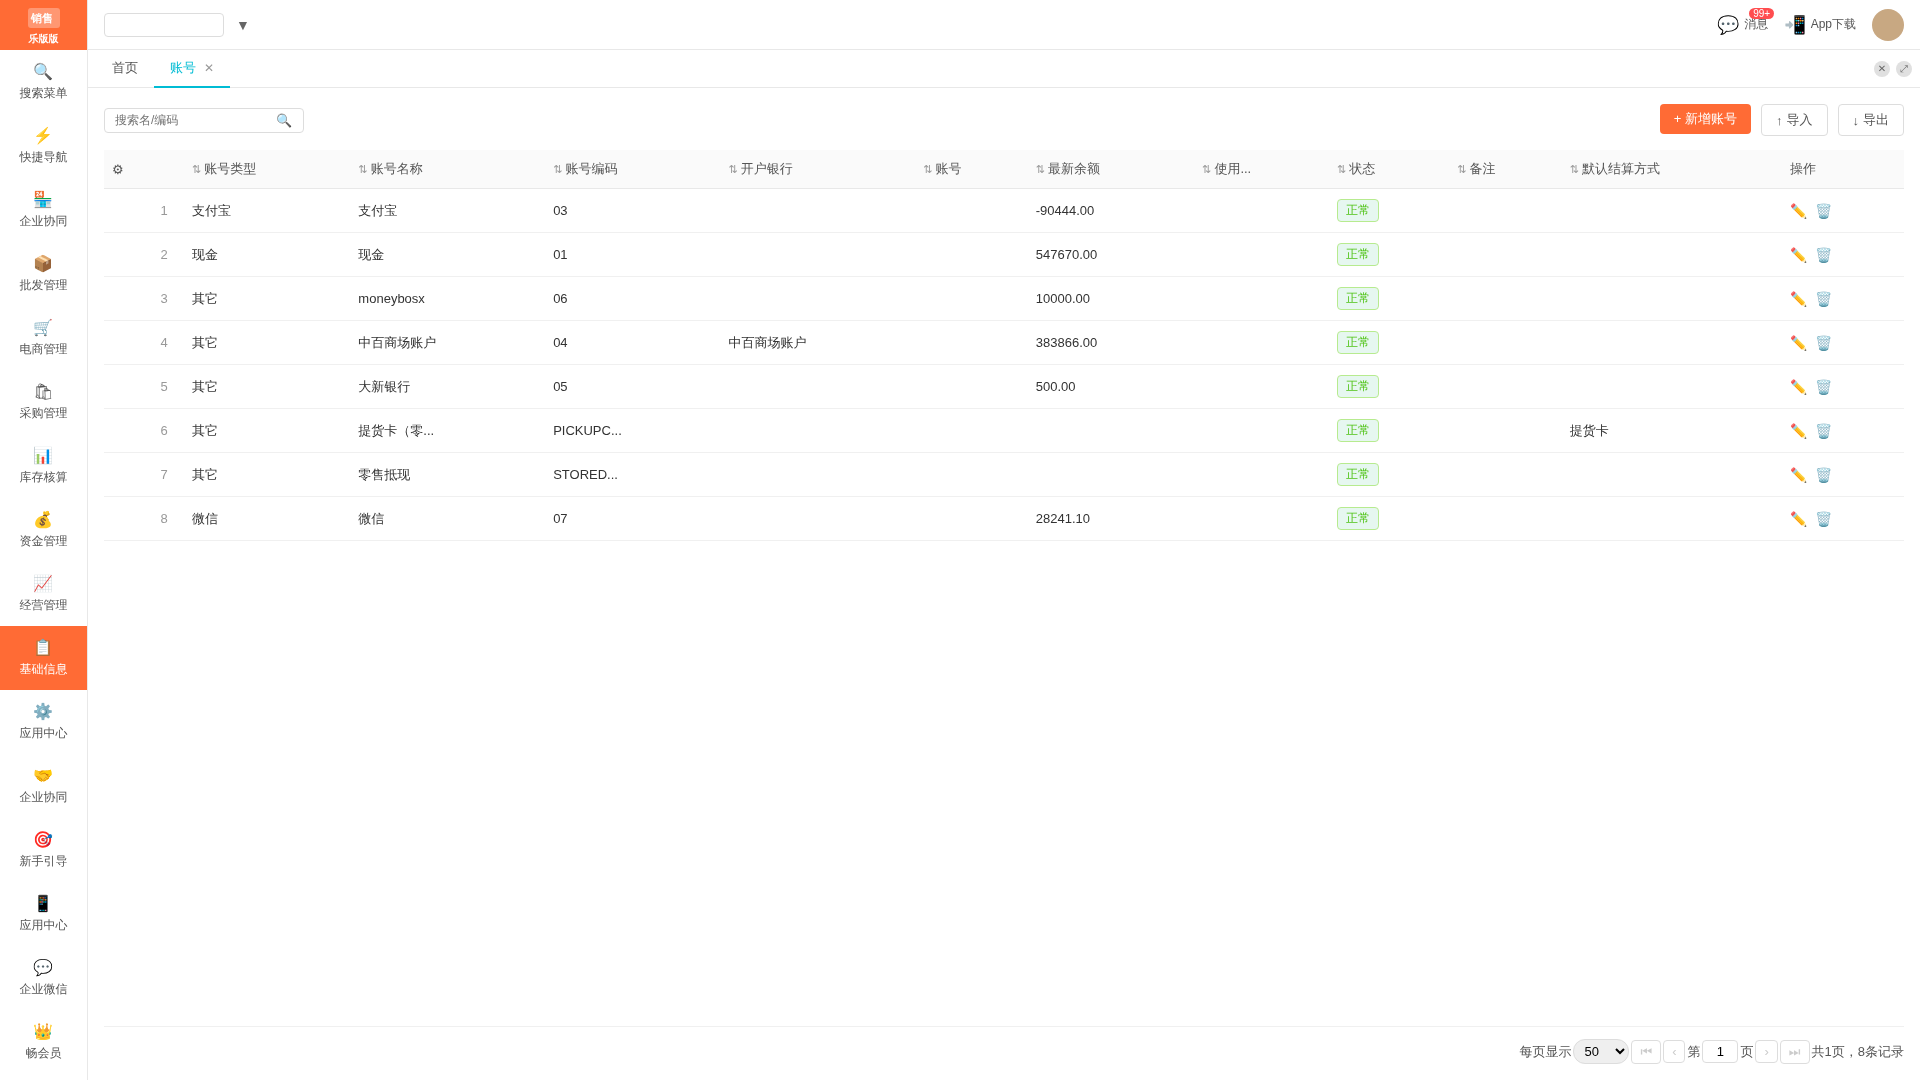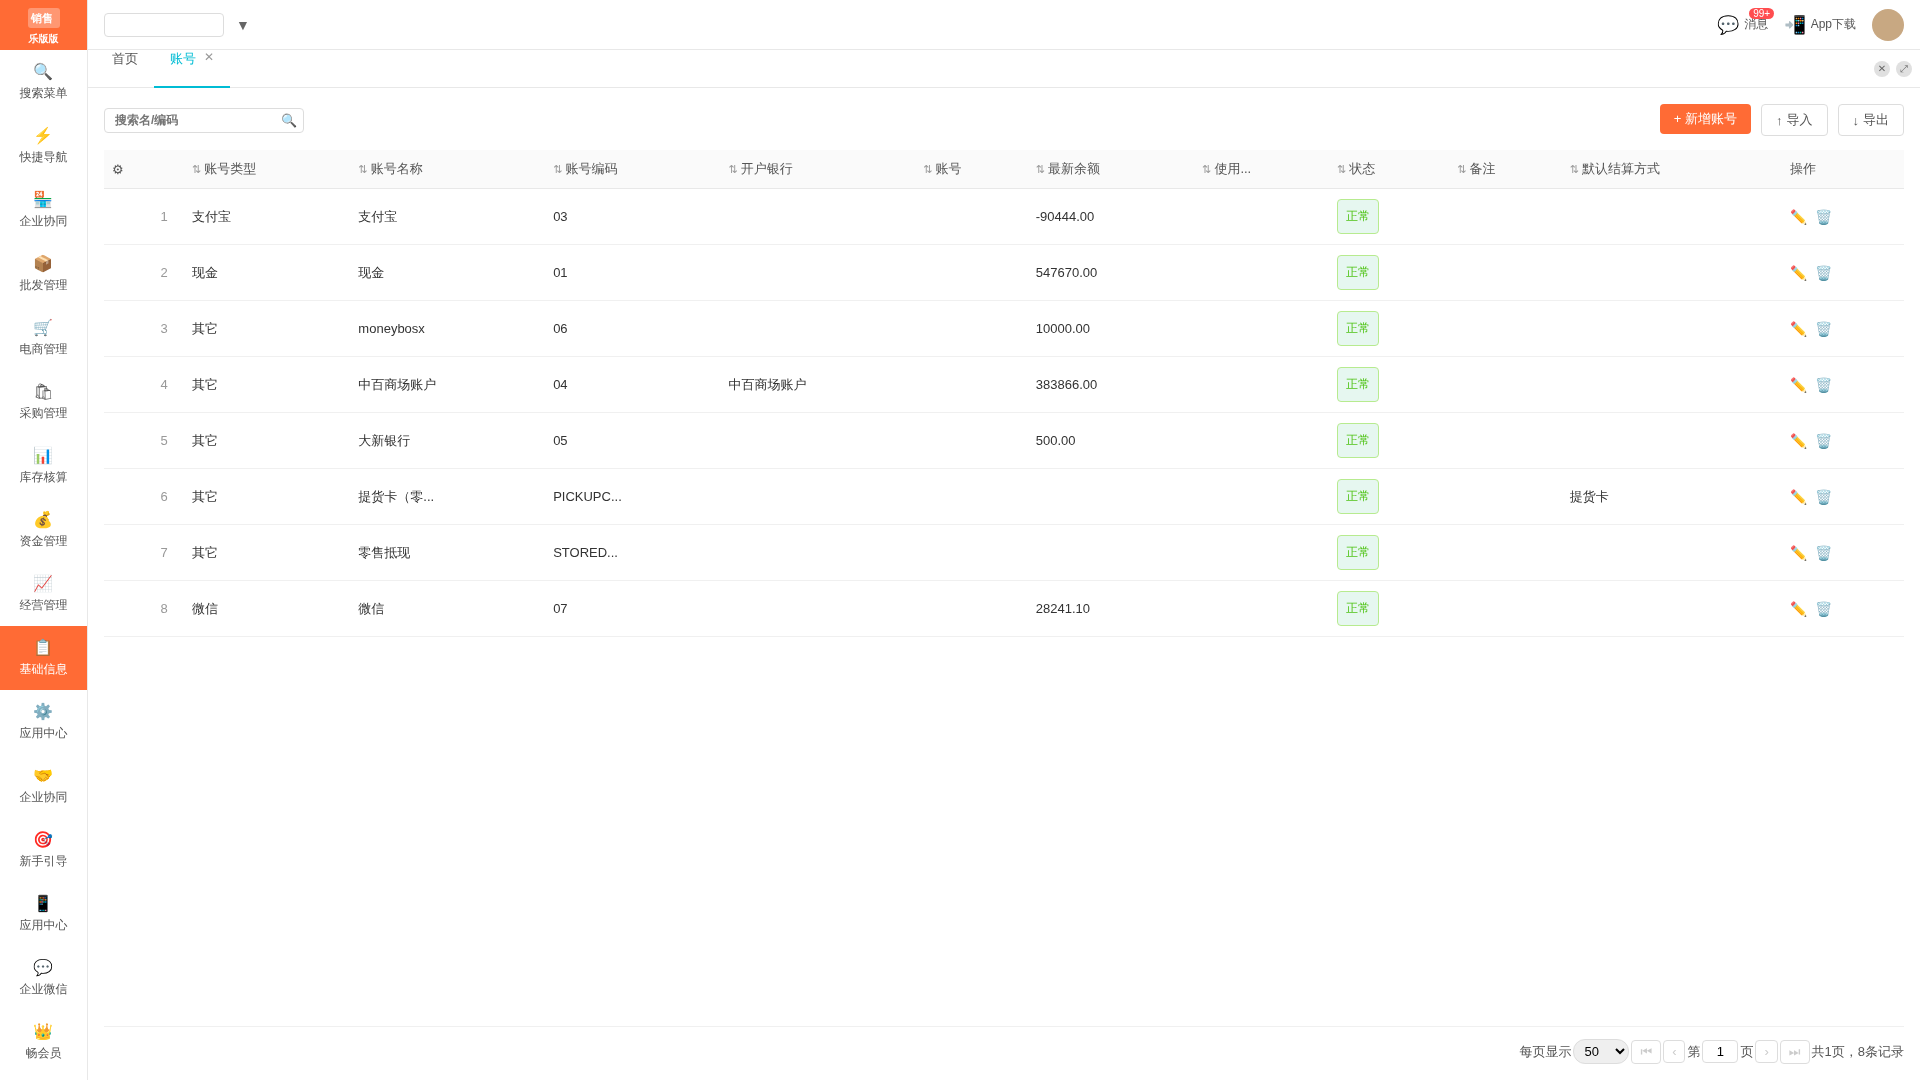--- a/index.html
+++ b/index.html
@@ -121,20 +121,21 @@
       display: flex;
       align-items: center;
       border-bottom: 1px solid #e8e8e8;
       height: 38px;
       padding: 0 8px;
     }
     .tab {
       padding: 0 16px;
       height: 38px;
       display: flex;
+      align-items: center;
       gap: 6px;
       cursor: pointer;
       font-size: 13px;
       color: #555;
       border-bottom: 2px solid transparent;
     }
     .tab.active {
       color: #00bcd4;
       border-bottom: 2px solid #00bcd4;
     }
@@ -168,21 +169,20 @@
       padding: 4px 10px;
       width: 200px;
       gap: 6px;
     }
     .search-box input {
       border: none;
       outline: none;
       font-size: 12px;
       flex: 1;
       color: #3b82f6;
-      font-weight: bold;
     }
     .action-buttons {
       display: flex;
       align-items: flex-start;
       gap: 10px;
     }
     .btn-add {
       background: #ff6b35;
       color: #fff;
       border: none;
@@ -242,21 +242,21 @@
     .data-table .row-num {
       color: #999;
       text-align: center;
       width: 40px;
     }
     .status-badge {
       background: #e6f7f0;
       color: #52c41a;
       border: 1px solid #b7eb8f;
       border-radius: 4px;
-      padding: 8px 8px;
+      padding: 2px 8px;
       font-size: 12px;
       display: inline-block;
     }
     .settings-icon-col {
       width: 40px;
       text-align: center;
     }
     .action-col {
       display: flex;
       gap: 8px;

